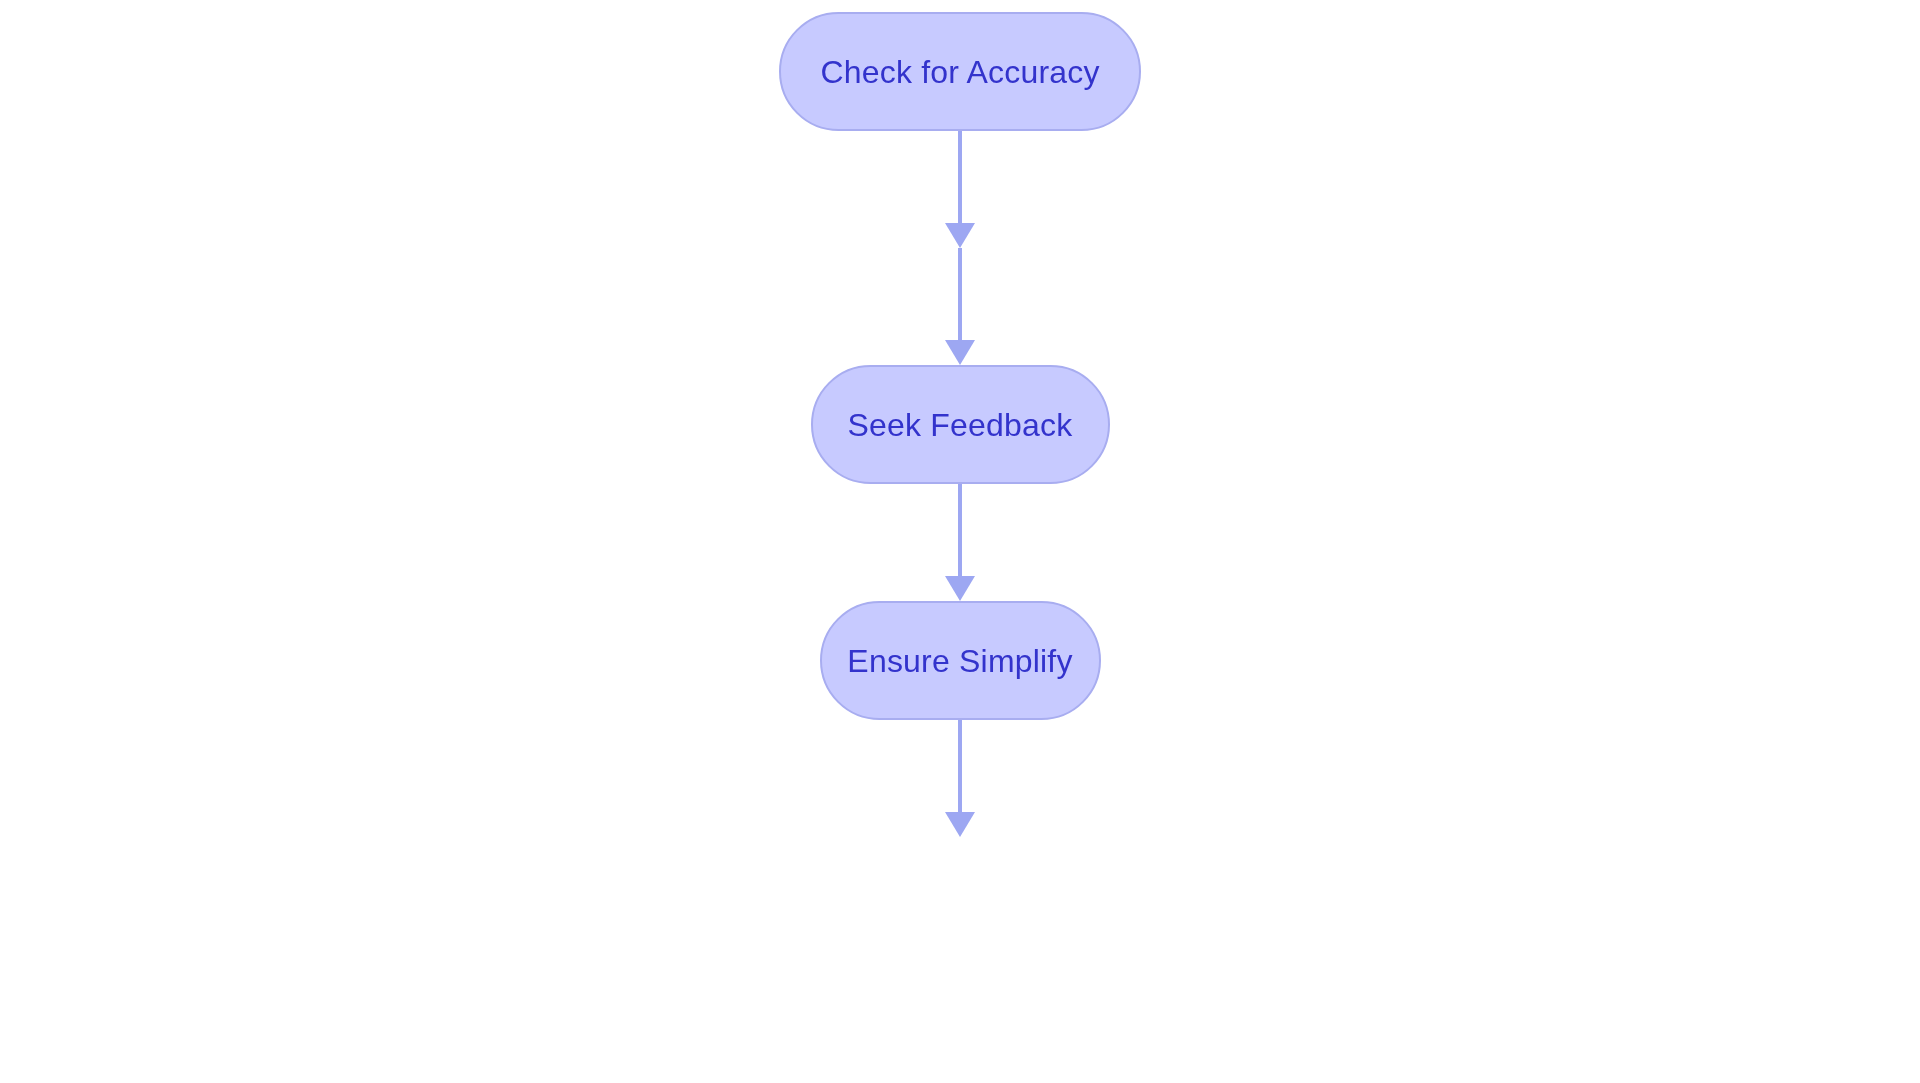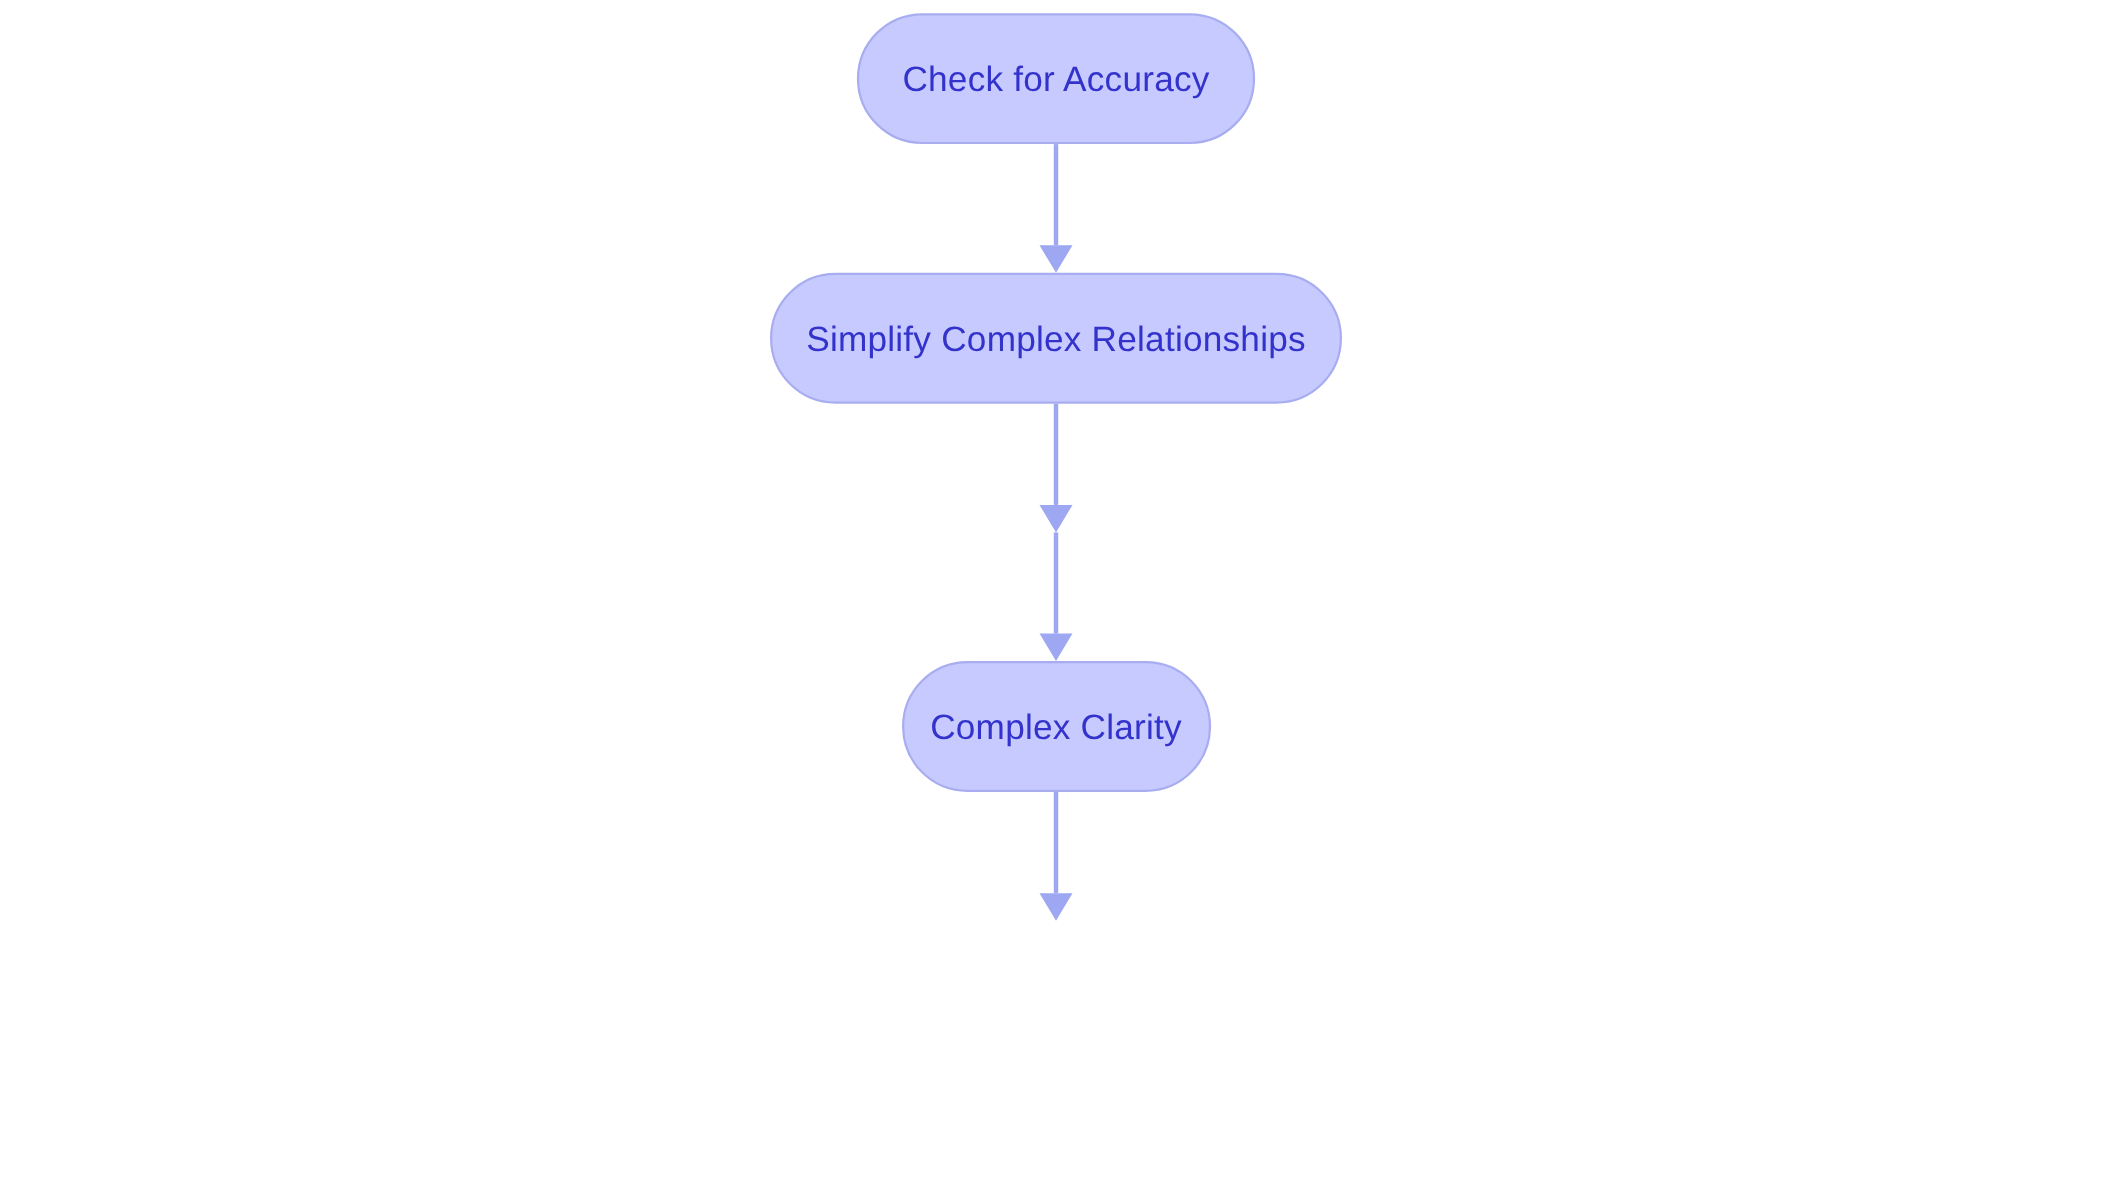--- a/index.html
+++ b/index.html
@@ -88,41 +88,41 @@
       <span class="node-label">Check for Accuracy</span>
     </div>
 
     <div class="connector">
       <svg viewBox="0 0 40 117" xmlns="http://www.w3.org/2000/svg" aria-hidden="true">
         <line x1="20" y1="0" x2="20" y2="92" stroke="#9da7f2" stroke-width="4"></line>
         <polygon points="5,92 35,92 20,117" fill="#9da7f2"></polygon>
       </svg>
     </div>
 
-    <div class="node node-n2">
-      <span class="node-label">Simplify Complex Relationships</span>
+
+    <div class="connector">
+      <svg viewBox="0 0 40 117" xmlns="http://www.w3.org/2000/svg" aria-hidden="true">
+        <line x1="20" y1="0" x2="20" y2="92" stroke="#9da7f2" stroke-width="4"></line>
+        <polygon points="5,92 35,92 20,117" fill="#9da7f2"></polygon>
+      </svg>
+    </div>
+
+    <div class="node node-n3">
+      <span class="node-label">Seek Feedback</span>
     </div>
 
     <div class="connector">
       <svg viewBox="0 0 40 117" xmlns="http://www.w3.org/2000/svg" aria-hidden="true">
         <line x1="20" y1="0" x2="20" y2="92" stroke="#9da7f2" stroke-width="4"></line>
         <polygon points="5,92 35,92 20,117" fill="#9da7f2"></polygon>
       </svg>
     </div>
 
-
-    <div class="connector">
-      <svg viewBox="0 0 40 117" xmlns="http://www.w3.org/2000/svg" aria-hidden="true">
-        <line x1="20" y1="0" x2="20" y2="92" stroke="#9da7f2" stroke-width="4"></line>
-        <polygon points="5,92 35,92 20,117" fill="#9da7f2"></polygon>
-      </svg>
-    </div>
-
     <div class="node node-n4">
-      <span class="node-label">Complex Clarity</span>
+      <span class="node-label">Ensure Simplify</span>
     </div>
 
     <div class="connector">
       <svg viewBox="0 0 40 117" xmlns="http://www.w3.org/2000/svg" aria-hidden="true">
         <line x1="20" y1="0" x2="20" y2="92" stroke="#9da7f2" stroke-width="4"></line>
         <polygon points="5,92 35,92 20,117" fill="#9da7f2"></polygon>
       </svg>
     </div>
 
 

